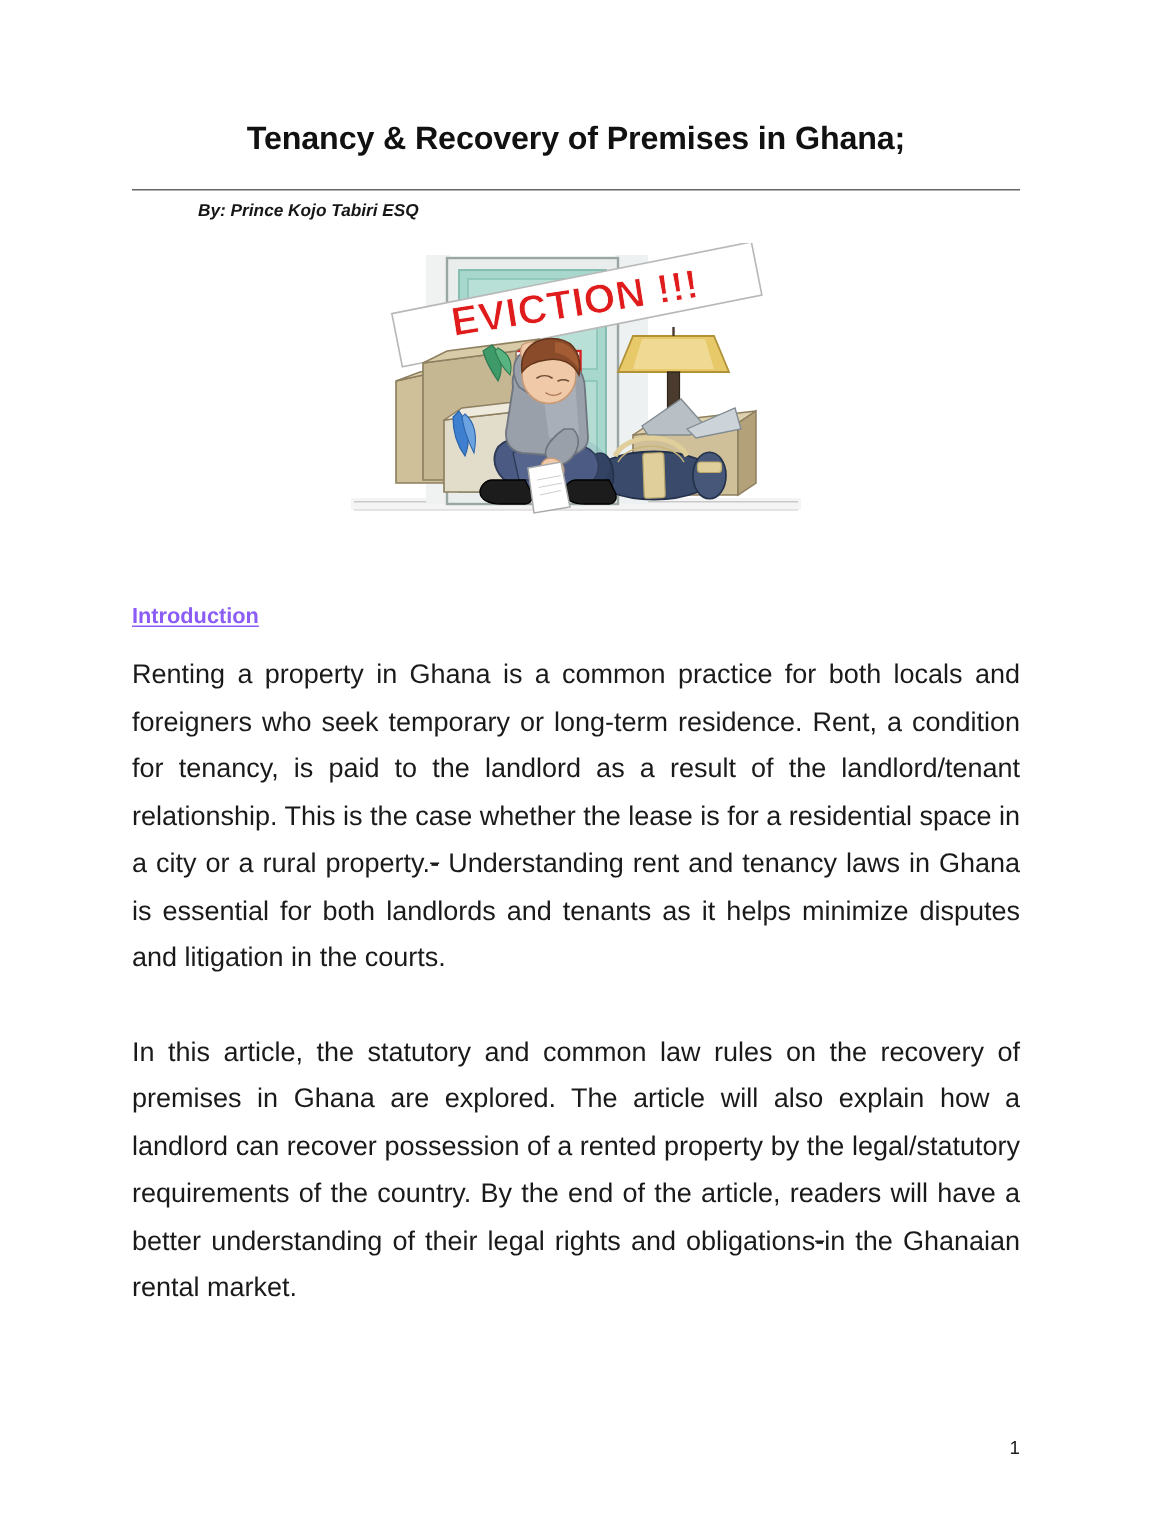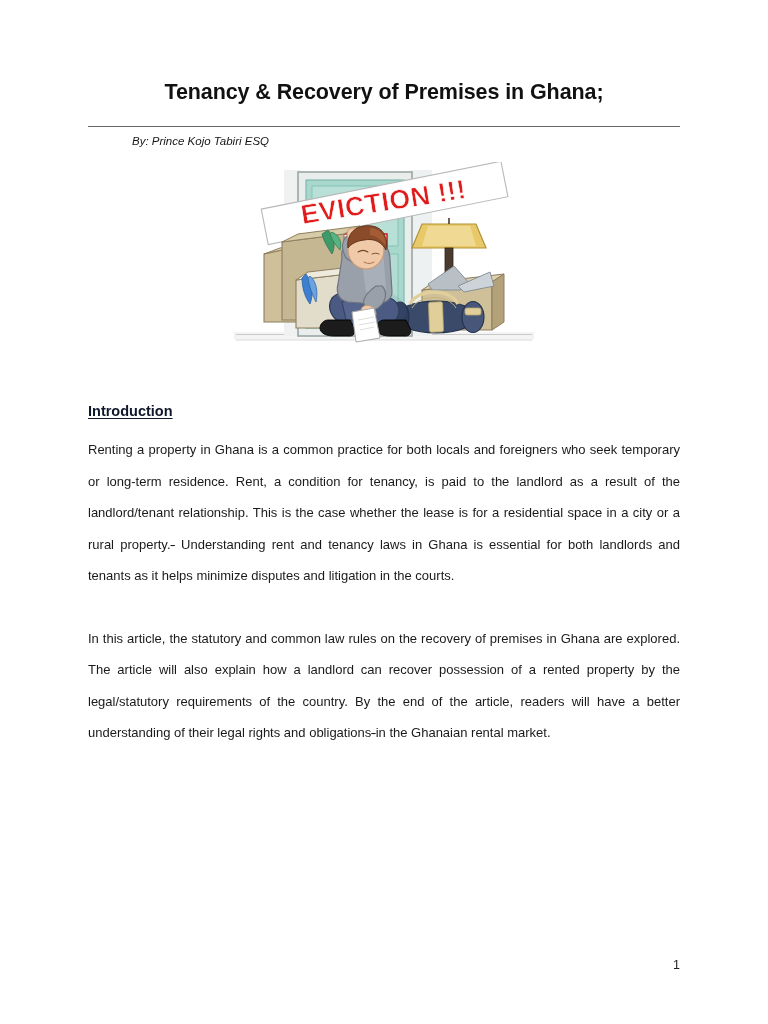--- a/index.html
+++ b/index.html
@@ -45,21 +45,21 @@
   }
   .title-rule {
     margin-top: 14px;
     border-top: 1.4px solid #666666;
     width: 592px;
     height: 0;
   }
   .byline {
     margin-top: 7px;
     font-size: 11.5px;
-    font-weight: normal;
+    font-weight: bold;
     font-style: italic;
     color: #161616;
     text-align: left;
     padding-left: 44px;
     line-height: 14px;
   }
 
   
   .figure-wrap {
     margin-top: 14px;
@@ -77,25 +77,25 @@
   .body-area {
     margin-top: 40px;
   }
   h2.section-heading {
     font-size: 14.5px;
     font-weight: bold;
     margin: 0 0 14px 0;
     padding: 0;
     text-decoration: underline;
     text-underline-offset: 2px;
-    color: #0f172a;
+    color: #8b5cf6;
     line-height: 18px;
   }
   p.para {
-    font-size: 13px;
+    font-size: 18px;
     line-height: 31.5px;
     margin: 0 0 31px 0;
     text-align: justify;
     text-justify: inter-word;
     color: #1a1a1a;
     hyphens: none;
   }
   p.para:last-child { margin-bottom: 0; }
   .strike-mark {
     text-decoration: line-through;

